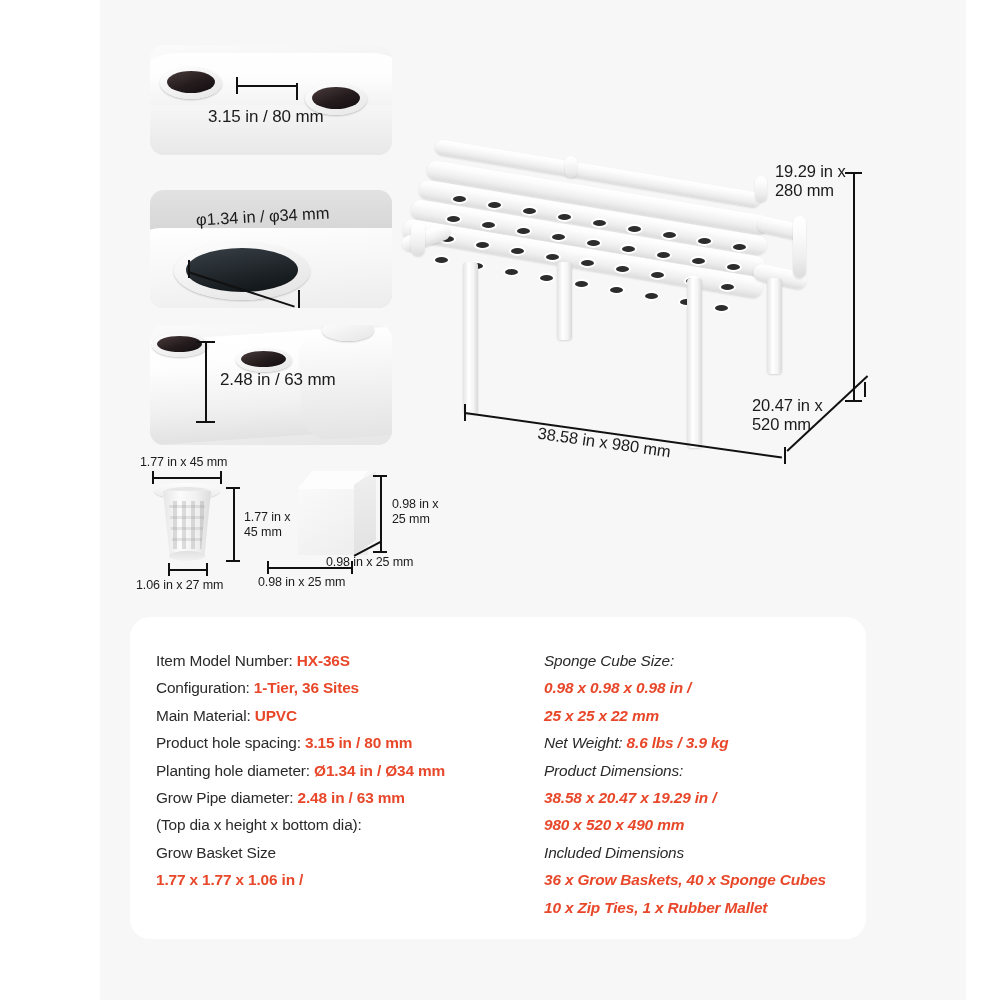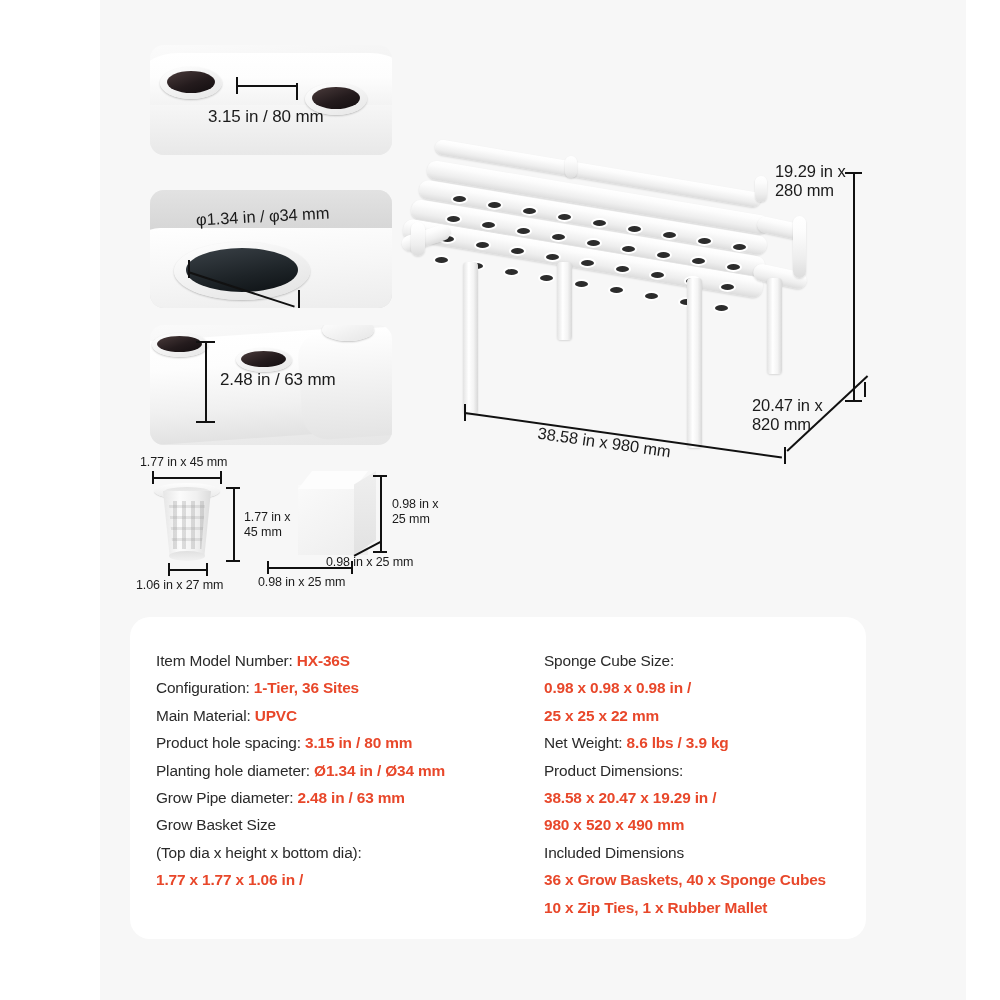--- a/index.html
+++ b/index.html
@@ -73,21 +73,21 @@
   #basket-zone{ position:absolute; left:130px; top:455px; width:340px; height:130px; }
 
   
   #spec-card{
     position:absolute; left:130px; top:617px; width:736px; height:322px;
     background:#ffffff; border-radius:20px;
   }
   #spec-card .cols{ display:flex; padding:30px 0 0 26px; gap:6px; }
   .spec-col{ flex:0 0 auto; }
   #col-left{ width:382px; }
-  #col-right{ width:320px; }
+  #col-right{ width:320px;font-style:italic; }
   .spec-line{
     font-size:15.4px; line-height:27.4px; color:#2a2a2a; white-space:nowrap;
     letter-spacing:-0.15px;
   }
   .spec-line .v{ color:#e8472a; font-weight:700; }
   .spec-line.val{ color:#e8472a; font-weight:700; }
 </style>
 </head>
 <body>
 
@@ -215,21 +215,21 @@
     <div class="tick" style="left:59px;top:254px;width:1.6px;height:17px;"></div>
     <div class="tick" style="left:379px;top:297px;width:1.6px;height:17px;"></div>
 
     <div class="lead-h" style="left:382px;top:300px;width:110px;transform:rotate(-43deg);transform-origin:left center;"></div>
     <div class="tick" style="left:459px;top:232px;width:1.6px;height:15px;"></div>
   </div>
 
   <div class="dim-text" style="left:775px;top:162px;font-size:16.5px;">19.29 in x
 280 mm</div>
   <div class="dim-text" style="left:752px;top:396px;font-size:16.5px;">20.47 in x
-820 mm</div>
+520 mm</div>
   <div class="dim-text" style="left:537px;top:433px;font-size:16.5px;transform:rotate(8deg);">38.58 in x 980 mm</div>
 
   <div id="basket-zone">
 
     <div>
       <div style="position:absolute;left:24px;top:28px;width:66px;height:16px;border-radius:50%;
            background:linear-gradient(180deg,#fdfdfd,#e9e9e9);box-shadow:0 1px 1px rgba(0,0,0,.12);"></div>
       <div style="position:absolute;left:33px;top:32px;width:48px;height:11px;border-radius:50%;
            background:linear-gradient(180deg,#e4e4e4,#f4f4f4);"></div>
       <div style="position:absolute;left:33px;top:36px;width:48px;height:66px;
@@ -289,22 +289,22 @@
 
   <div id="spec-card">
     <div class="cols">
       <div class="spec-col" id="col-left">
         <div class="spec-line"><span>Item Model Number: </span><span class="v">HX-36S</span></div>
         <div class="spec-line"><span>Configuration: </span><span class="v">1-Tier, 36 Sites</span></div>
         <div class="spec-line"><span>Main Material: </span><span class="v">UPVC</span></div>
         <div class="spec-line"><span>Product hole spacing: </span><span class="v">3.15 in / 80 mm</span></div>
         <div class="spec-line"><span>Planting hole diameter: </span><span class="v">Ø1.34 in / Ø34 mm</span></div>
         <div class="spec-line"><span>Grow Pipe diameter: </span><span class="v">2.48 in / 63 mm</span></div>
+        <div class="spec-line"><span>(Top dia x height x bottom dia):</span></div>
         <div class="spec-line"><span>Grow Basket Size</span></div>
-        <div class="spec-line"><span>(Top dia x height x bottom dia):</span></div>
         <div class="spec-line val">1.77 x 1.77 x 1.06 in /</div>
       </div>
 
       <div class="spec-col" id="col-right">
         <div class="spec-line"><span>Sponge Cube Size:</span></div>
         <div class="spec-line val">0.98 x 0.98 x 0.98 in /</div>
         <div class="spec-line val">25 x 25 x 22 mm</div>
         <div class="spec-line"><span>Net Weight: </span><span class="v">8.6 lbs / 3.9 kg</span></div>
         <div class="spec-line"><span>Product Dimensions:</span></div>
         <div class="spec-line val">38.58 x 20.47 x 19.29 in /</div>

